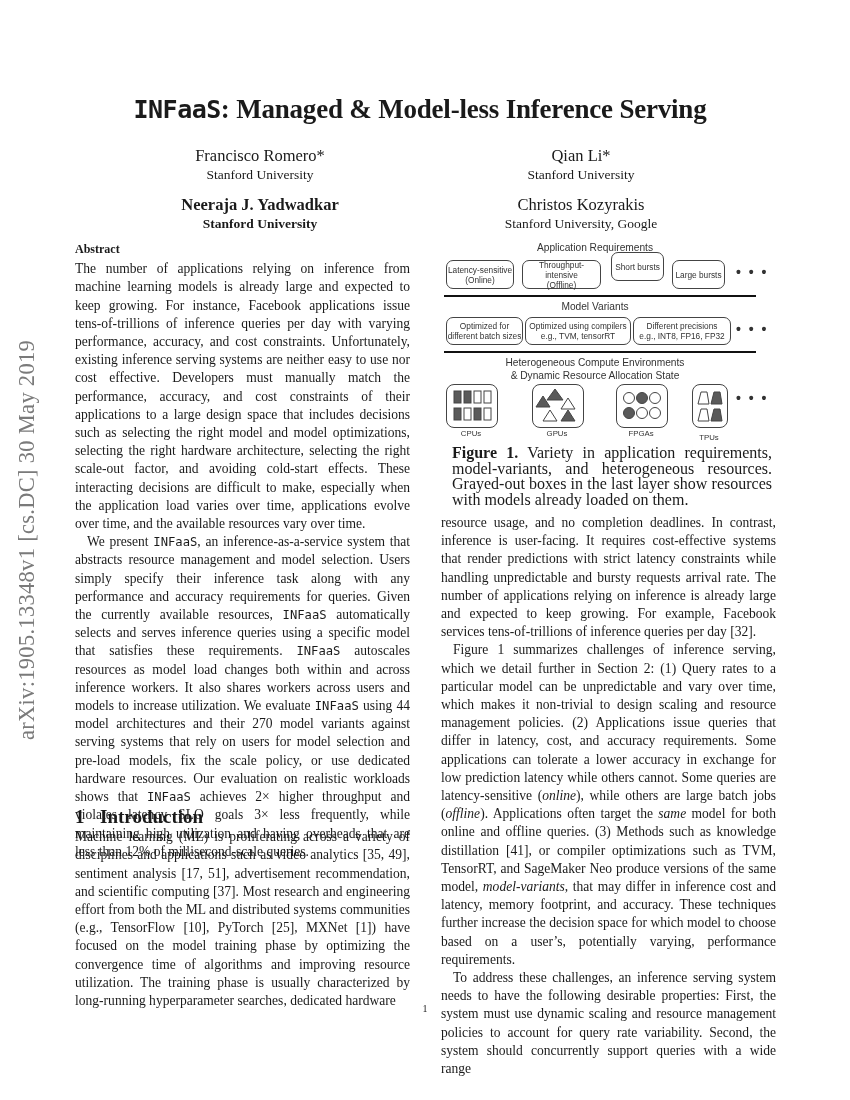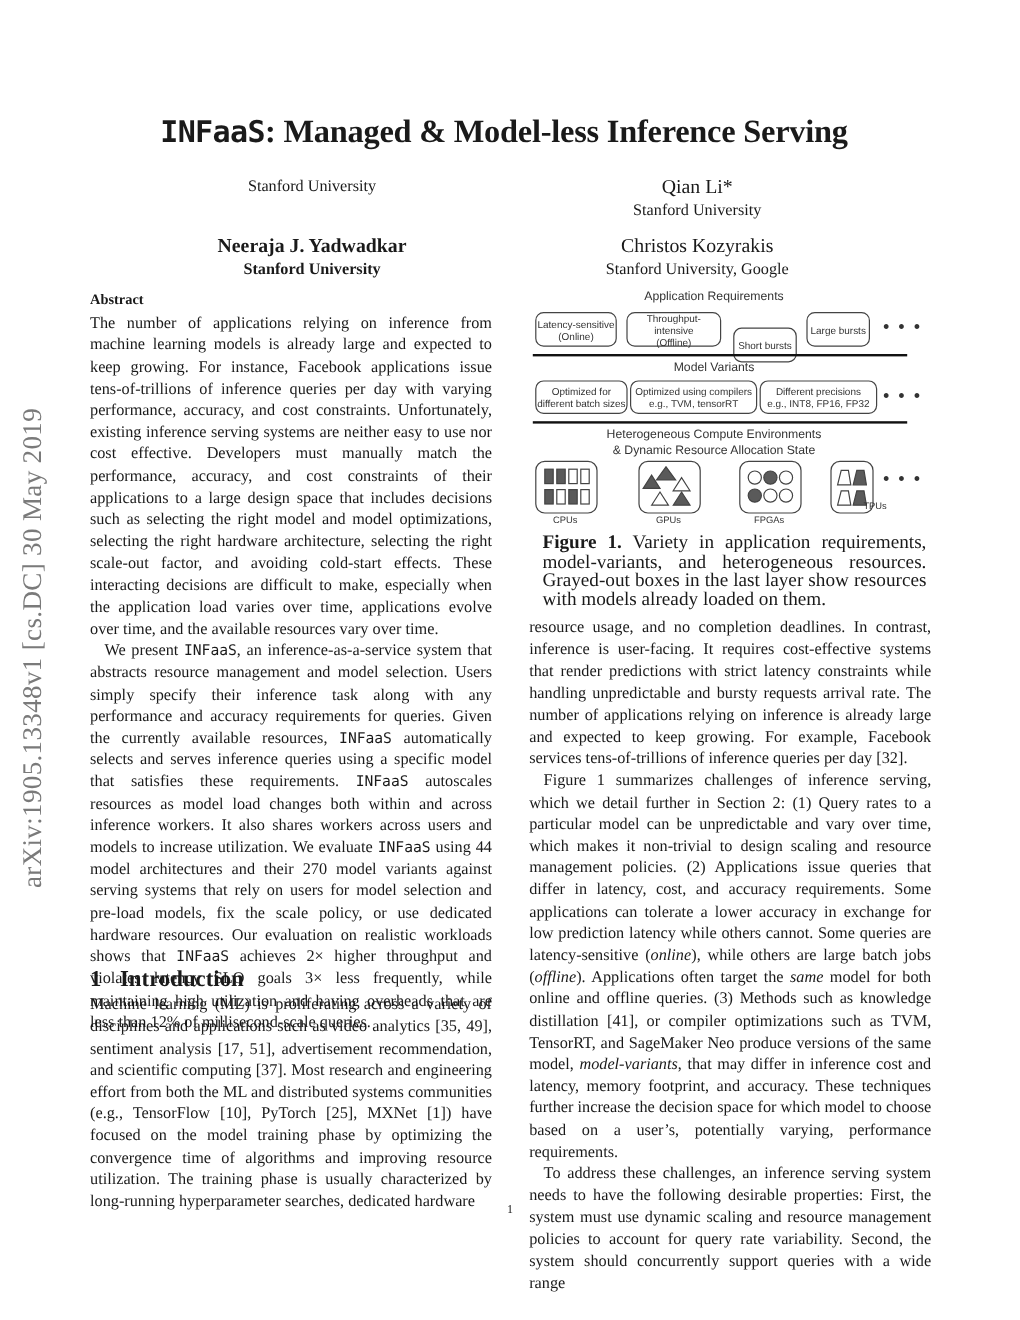--- a/index.html
+++ b/index.html
@@ -30,20 +30,21 @@
   .pagenum { font-size: 10px; text-align: center; }
 </style>
 </head>
 <body>
 
 <div class="abs arxiv">arXiv:1905.13348v1  [cs.DC]  30 May 2019</div>
 
 <div class="abs title"><span class="mono">INFaaS</span><span>: Managed &amp; Model-less Inference Serving</span></div>
 
 <div class="abs author" style="left:110px; top:146px;">
+  <div class="name">Francisco Romero*</div>
   <div class="affil">Stanford University</div>
 </div>
 <div class="abs author" style="left:431px; top:146px;">
   <div class="name">Qian Li*</div>
   <div class="affil">Stanford University</div>
 </div>
 <div class="abs author" style="left:110px; top:195px;font-weight:bold;">
   <div class="name">Neeraja J. Yadwadkar</div>
   <div class="affil">Stanford University</div>
 </div>
@@ -67,21 +68,21 @@
 
 <div class="abs fig" style="left:440px; top:240px; width:335px; height:200px;">
   <div class="hdr" style="left:0; width:310px; top:2px;">Application Requirements</div>
 
   <div class="box" style="left:6px; top:20px; width:66px; height:27px;">
       <span><span>Latency-sensitive</span><br><span>(Online)</span></span>
     </div>
   <div class="box" style="left:82px; top:20px; width:77px; height:27px;">
       <span><span>Throughput-intensive</span><br><span>(Offline)</span></span>
     </div>
-  <div class="box" style="left:171px; top:33px; width:51px; height:27px;">
+  <div class="box" style="left:171px; top:12px; width:51px; height:27px;">
       <span>Short bursts</span>
     </div>
   <div class="box" style="left:232px; top:20px; width:51px; height:27px;">
       <span>Large bursts</span>
     </div>
   <div class="dots" style="left:296px; top:24px;">• • •</div>
 
   <div class="rule" style="left:4px; top:55px; width:312px;"></div>
 
   <div class="hdr" style="left:0; width:310px; top:61px;">Model Variants</div>
@@ -138,21 +139,21 @@
   <div class="reslabel" style="left:171px; top:189px;">FPGAs</div>
 
   <div class="res" style="left:252px; top:144px; width:34px; height:42px;">
     <svg width="34" height="42" viewBox="0 0 34 42">
       <polygon points="5,19 8,7 14,7 16,19" fill="#fff" stroke="#444"></polygon>
       <polygon points="18,19 21,7 27,7 29,19" fill="#5a5a5a" stroke="#444"></polygon>
       <polygon points="5,36 8,24 14,24 16,36" fill="#fff" stroke="#444"></polygon>
       <polygon points="18,36 21,24 27,24 29,36" fill="#5a5a5a" stroke="#444"></polygon>
     </svg>
   </div>
-  <div class="reslabel" style="left:239px; top:177px;text-align:right;">TPUs</div>
+  <div class="reslabel" style="left:239px; top:193px;">TPUs</div>
 
   <div class="dots" style="left:296px; top:150px;">• • •</div>
 </div>
 
 <div class="abs caption" style="left:452px; top:445px; width:320px;"><b>Figure 1.</b><span> Variety in application requirements, model-variants, and heterogeneous resources. Grayed-out boxes in the last layer show resources with models already loaded on them.</span></div>
 
 <div class="abs col" style="left:441px; top:514px; width:335px;">
   <p>resource usage, and no completion deadlines. In contrast, inference is user-facing. It requires cost-effective systems that render predictions with strict latency constraints while handling unpredictable and bursty requests arrival rate. The number of applications relying on inference is already large and expected to keep growing. For example, Facebook services tens-of-trillions of inference queries per day [32].</p>
   <p class="ind"><span>Figure 1 summarizes challenges of inference serving, which we detail further in Section 2: (1) Query rates to a particular model can be unpredictable and vary over time, which makes it non-trivial to design scaling and resource management policies. (2) Applications issue queries that differ in latency, cost, and accuracy requirements. Some applications can tolerate a lower accuracy in exchange for low prediction latency while others cannot. Some queries are latency-sensitive (</span><i>online</i><span>), while others are large batch jobs (</span><i>offline</i><span>). Applications often target the </span><i>same</i><span> model for both online and offline queries. (3) Methods such as knowledge distillation [41], or compiler optimizations such as TVM, TensorRT, and SageMaker Neo produce versions of the same model, </span><i>model-variants</i><span>, that may differ in inference cost and latency, memory footprint, and accuracy. These techniques further increase the decision space for which model to choose based on a user’s, potentially varying, performance requirements.</span></p>
   <p class="ind">To address these challenges, an inference serving system needs to have the following desirable properties: First, the system must use dynamic scaling and resource management policies to account for query rate variability. Second, the system should concurrently support queries with a wide range</p>

